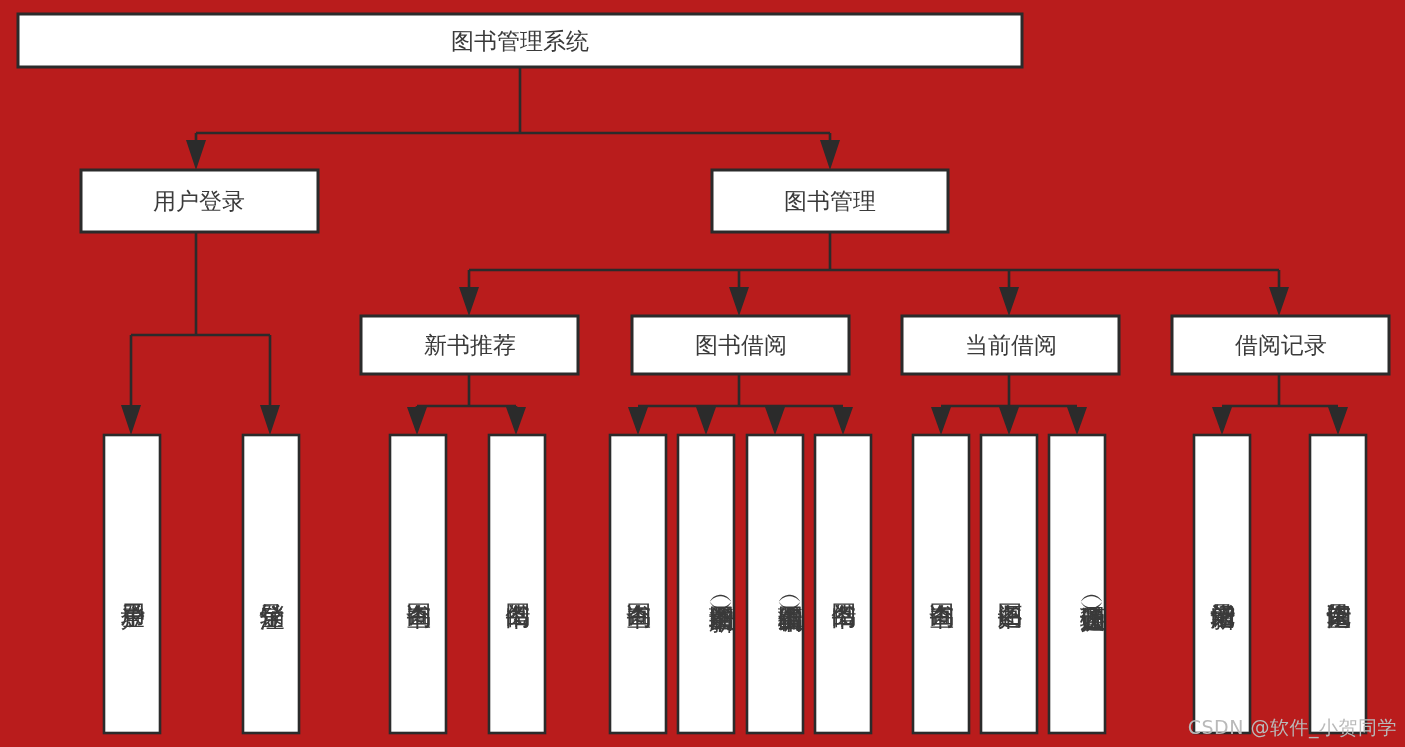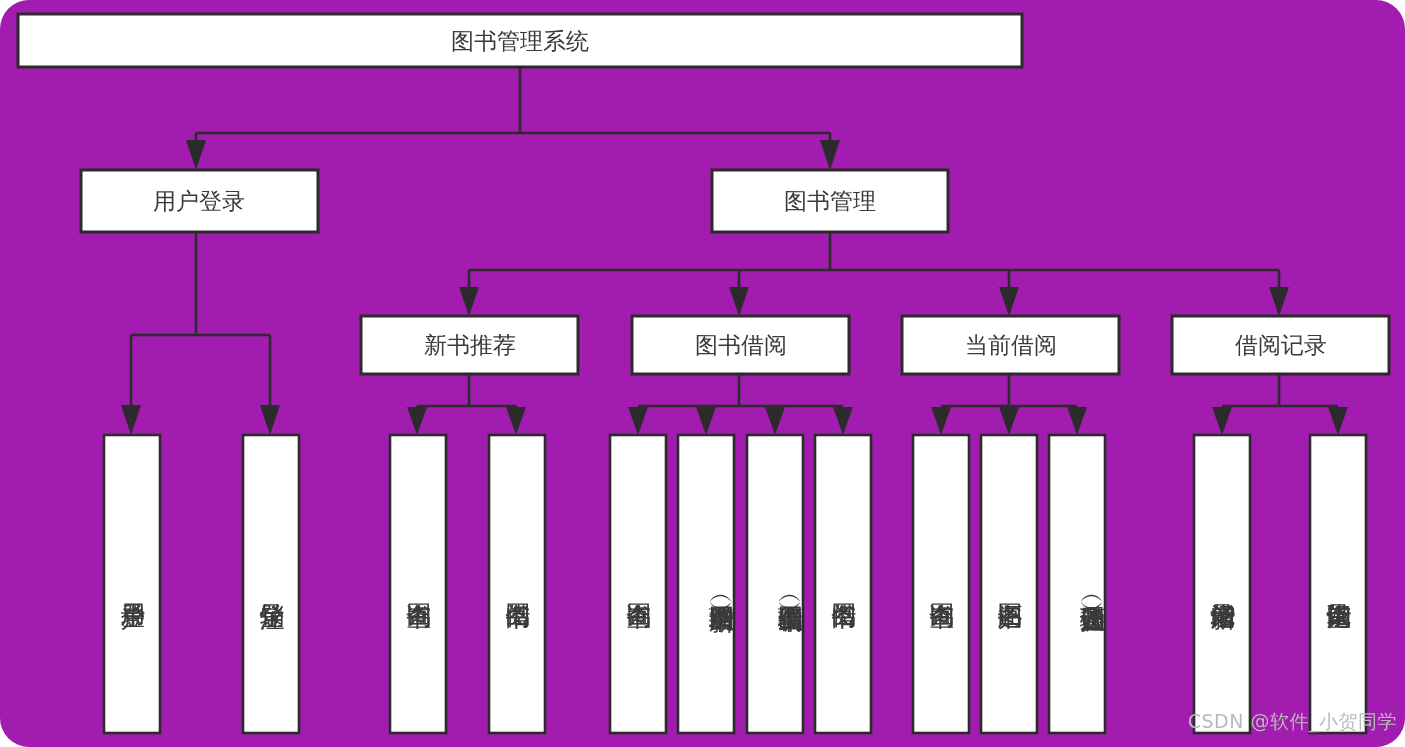--- a/index.html
+++ b/index.html
@@ -11,22 +11,21 @@
   body {
     width: 1405px;
     height: 747px;
     overflow: hidden;
     font-family: "DejaVu Sans", "Liberation Sans", sans-serif;
   }
   #diagram-root {
     position: relative;
     width: 1405px;
     height: 747px;
-    background: #a21caf;
-    border-radius: 29px;
+    background: #b91c1c;
   }
   svg#tree-svg {
     position: absolute;
     top: 0;
     left: 0;
     width: 1405px;
     height: 747px;
     display: block;
   }
   .node-rect {
@@ -52,21 +51,21 @@
   .node-label-h {
     font-family: "DejaVu Sans", "Liberation Sans", sans-serif;
     font-size: 23px;
     fill: #3a3a3a;
     text-anchor: middle;
     dominant-baseline: middle;
   }
   .watermark-text {
     position: absolute;
     right: 8px;
-    bottom: 12px;
+    bottom: 6px;
     font-family: "DejaVu Sans", "Liberation Sans", sans-serif;
     font-size: 19px;
     color: #b9b9b9;
     white-space: nowrap;
     letter-spacing: 0.5px;
     user-select: none;
   }
   
   .vlabel {
     position: absolute;

